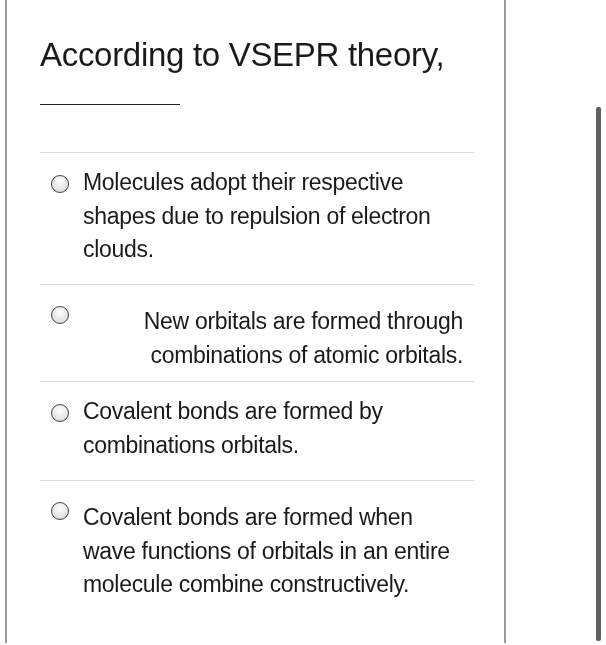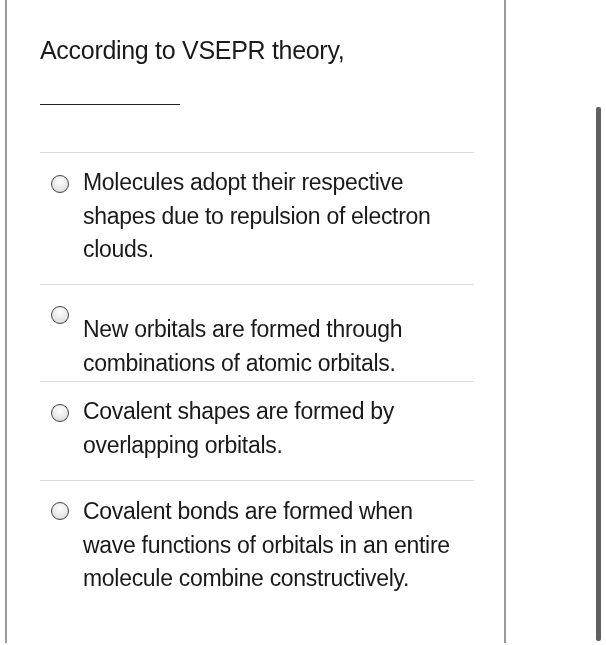--- a/index.html
+++ b/index.html
@@ -1,20 +1,20 @@
 <!DOCTYPE html>
 <html><head>
 <meta charset="utf-8">
 <style>
   html, body { margin: 0; padding: 0; background: #ffffff; }
   body { width: 606px; height: 645px; position: relative; overflow: hidden;
          font-family: "Liberation Sans", "DejaVu Sans", sans-serif; color: #1a1a1a; }
   .panel { position: absolute; left: 5px; top: 0; width: 501px; height: 643px;
            border-left: 2px solid #9a9a9a; border-right: 2px solid #9a9a9a; box-sizing: border-box; }
-  .question { position: absolute; left: 40px; top: 36px; font-size: 25px; letter-spacing: -0.3px; }
+  .question { position: absolute; left: 40px; top: 36px; font-size: 33px; letter-spacing: -0.3px; }
   .blank { position: absolute; left: 40px; top: 86px; width: 140px; height: 0;
            border-bottom: 1.5px solid #222; top: 104px; }
   .divider { position: absolute; left: 40px; width: 434px; height: 0; border-top: 1.5px solid #dcdcdc; }
   .option { position: absolute; left: 40px; width: 434px; }
   .radio { position: absolute; left: 11px; width: 18px; height: 18px; border-radius: 50%;
            border: 1.6px solid #444; box-sizing: border-box;
            background: radial-gradient(circle at 50% 35%, #ffffff 0%, #e6e6e6 60%, #cfcfcf 100%); cursor: pointer; }
   .opt-text { position: absolute; left: 43px; width: 380px; font-size: 23px; line-height: 33.5px; letter-spacing: -0.3px; }
   .scrollbar { position: absolute; left: 596px; top: 107px; width: 5px; height: 534px;
                background: #606060; border-radius: 2px; }
@@ -31,30 +31,30 @@
 
 <div class="option" style="top:166px;">
   <span class="radio" style="top:9px;"></span>
   <span class="opt-text" style="top:0;">Molecules adopt their respective shapes due to repulsion of electron clouds.</span>
 </div>
 
 <div class="divider" style="top:284px;"></div>
 
 <div class="option" style="top:297px;">
   <span class="radio" style="top:9px;"></span>
-  <span class="opt-text" style="top:16px;">New orbitals are formed through combinations of atomic orbitals.</span>
+  <span class="opt-text" style="top:8px;text-align:right;">New orbitals are formed through combinations of atomic orbitals.</span>
 </div>
 
 <div class="divider" style="top:381px;"></div>
 
 <div class="option" style="top:395px;">
   <span class="radio" style="top:9px;"></span>
-  <span class="opt-text" style="top:0;">Covalent shapes are formed by overlapping orbitals.</span>
+  <span class="opt-text" style="top:0;">Covalent bonds are formed by combinations orbitals.</span>
 </div>
 
 <div class="divider" style="top:480px;"></div>
 
 <div class="option" style="top:493px;">
   <span class="radio" style="top:9px;"></span>
-  <span class="opt-text" style="top:2px;">Covalent bonds are formed when wave functions of orbitals in an entire molecule combine constructively.</span>
+  <span class="opt-text" style="top:8px;">Covalent bonds are formed when wave functions of orbitals in an entire molecule combine constructively.</span>
 </div>
 
 <div class="scrollbar"></div>
 
 </body></html>

